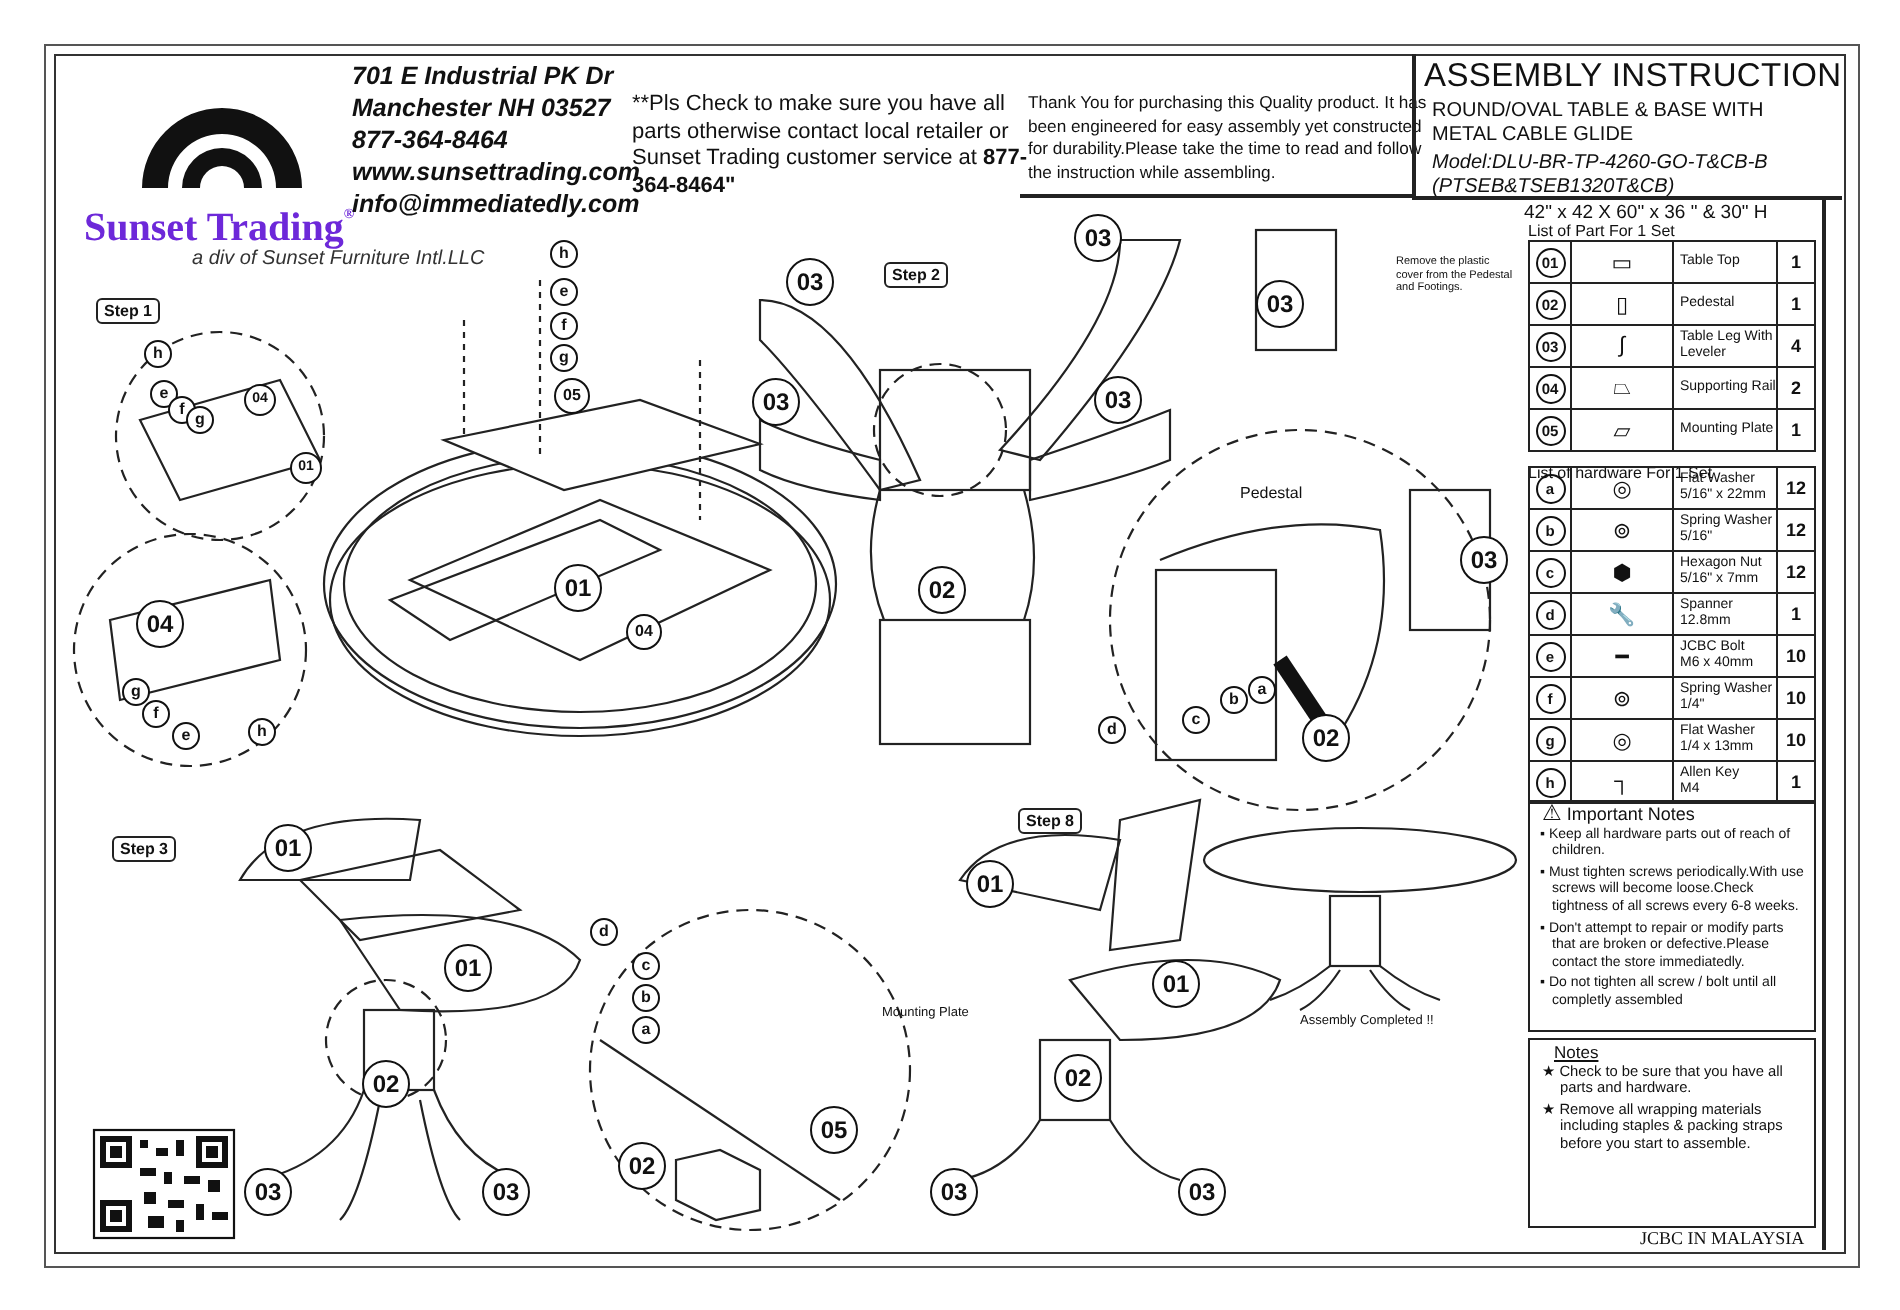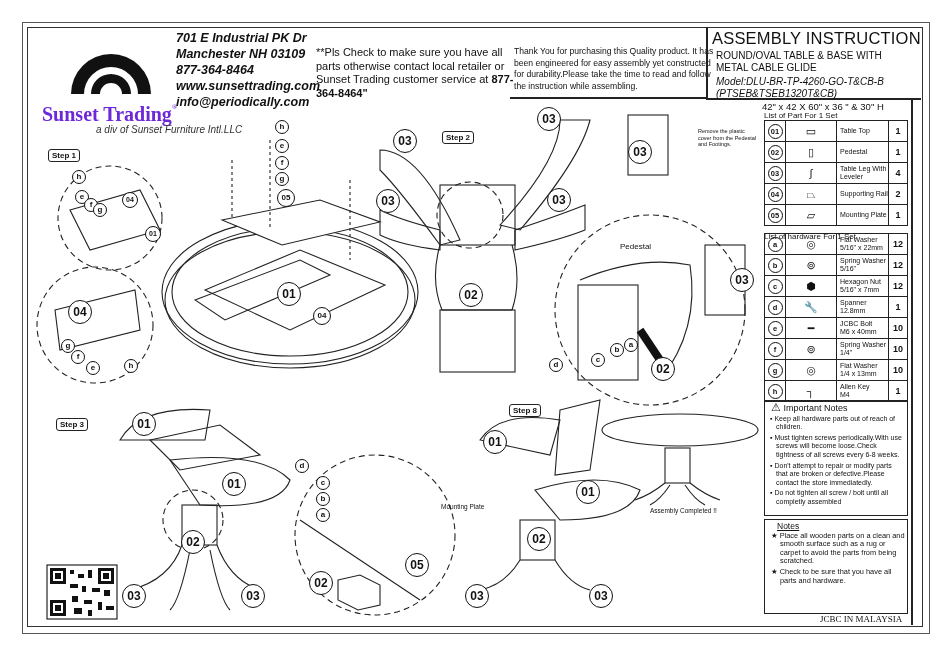--- a/index.html
+++ b/index.html
@@ -46,24 +46,24 @@
 
 <svg class="abs" style="left:66px;top:32px" width="90" height="66" viewBox="0 0 90 66">
   <path d="M5 62 A40 40 0 0 1 85 62 L72 62 A27 27 0 0 0 18 62 Z" fill="#111"></path>
   <path d="M25 62 A20 20 0 0 1 65 62 L56 62 A11 11 0 0 0 34 62 Z" fill="#111"></path>
 </svg>
 <div class="abs brand"><span>Sunset Trading</span><span class="brand-sup">®</span></div>
 <div class="abs subbrand">a div of Sunset Furniture Intl.LLC</div>
 
 <div class="abs addr">
   <div>701 E Industrial PK Dr</div>
-  <div>Manchester NH 03109</div>
+  <div>Manchester NH 03527</div>
   <div>877-364-8464</div>
   <div>www.sunsettrading.com</div>
-  <div>info@periodically.com</div>
+  <div>info@immediatedly.com</div>
 </div>
 
 <div class="abs pls"><span>**Pls Check to make sure you have all parts otherwise contact local retailer or Sunset Trading customer service at</span> <b>877-364-8464"</b></div>
 <div class="abs thanks">Thank You for purchasing this Quality product. It has been engineered for easy assembly yet constructed for durability.Please take the time to read and follow the instruction while assembling.</div>
 
 <div class="hline" style="left:510px;top:97px;width:196px;"></div>
 <div class="vline" style="left:706px;top:27px;height:73px;"></div>
 <div class="hline" style="left:706px;top:98px;width:215px;"></div>
 <div class="vline" style="left:911px;top:98px;height:527px;"></div>
 
@@ -206,22 +206,22 @@
   <div id="imp-list">
       <div class="note-item"><span>▪ </span><span>Keep all hardware parts out of reach of children.</span></div>
       <div class="note-item"><span>▪ </span><span>Must tighten screws periodically.With use screws will become loose.Check tightness of all screws every 6-8 weeks.</span></div>
       <div class="note-item"><span>▪ </span><span>Don't attempt to repair or modify parts that are broken or defective.Please contact the store immediatedly.</span></div>
       <div class="note-item"><span>▪ </span><span>Do not tighten all screw / bolt until all completly assembled</span></div>
     </div>
 </div>
 <div class="abs box-notes2">
   <div style="font-size:8.5px;padding:2px 0 1px 12px;text-decoration:underline;">Notes</div>
   <div id="notes-list">
-      <div class="note-item" style="padding-left: 12px; text-indent: -9px;"><span>★ </span><span>Place all wooden parts on a clean and smooth surface such as a rug or carpet to avoid the parts from being scratched.</span></div>
       <div class="note-item" style="padding-left: 12px; text-indent: -9px;"><span>★ </span><span>Check to be sure that you have all parts and hardware.</span></div>
+      <div class="note-item" style="padding-left: 12px; text-indent: -9px;"><span>★ </span><span>Remove all wrapping materials including staples &amp; packing straps before you start to assemble.</span></div>
     </div>
 </div>
 <div class="abs made">JCBC IN MALAYSIA</div>
 
 <svg class="drw" width="950" height="655" fill="none" stroke="#222" stroke-width="1.1">
   <g>
     <ellipse cx="290" cy="292" rx="128" ry="72"></ellipse>
     <ellipse cx="290" cy="292" rx="118" ry="64"></ellipse>
     <ellipse cx="290" cy="300" rx="125" ry="68"></ellipse>
     <polygon points="205,290 300,250 385,285 290,330"></polygon>

